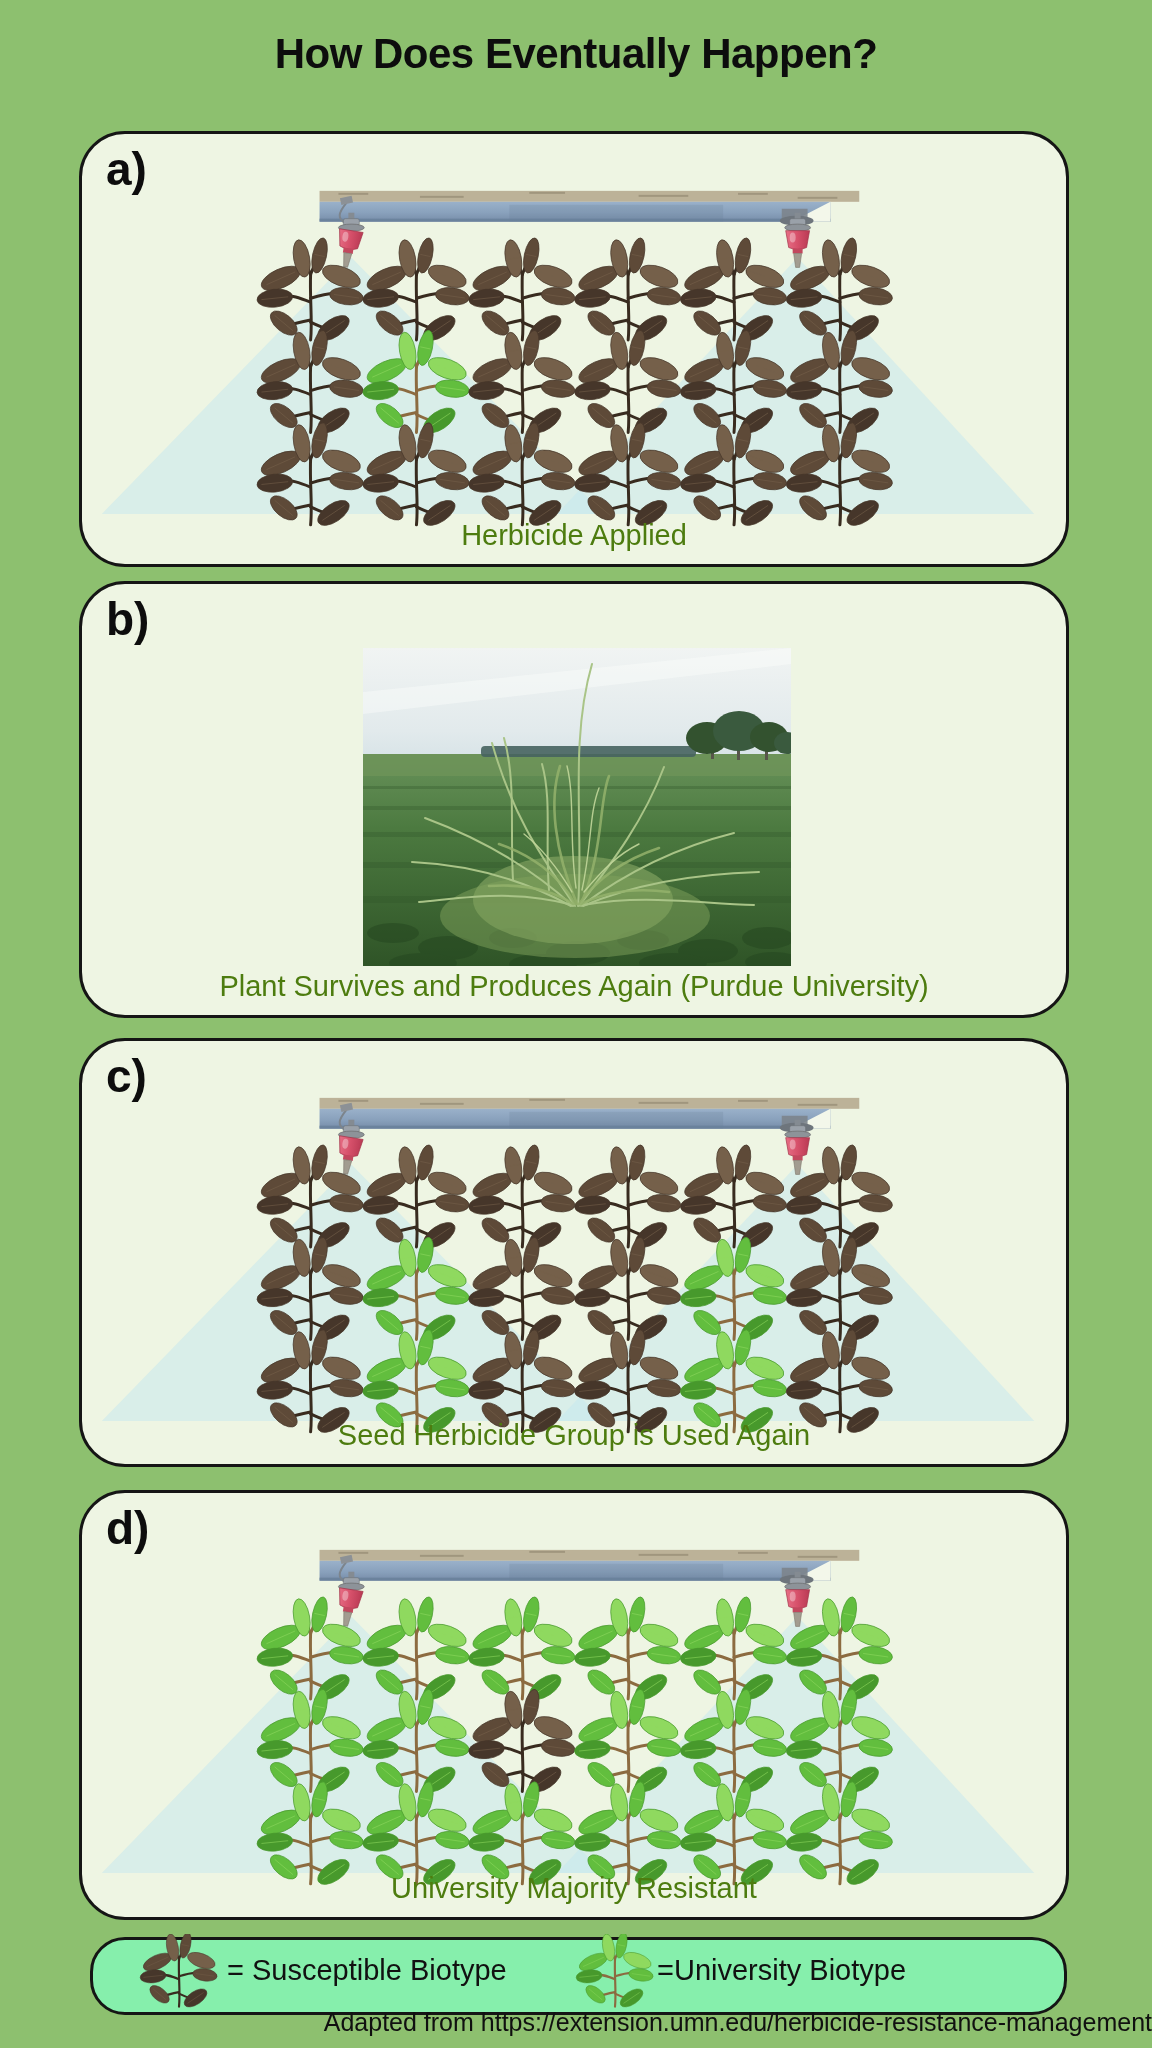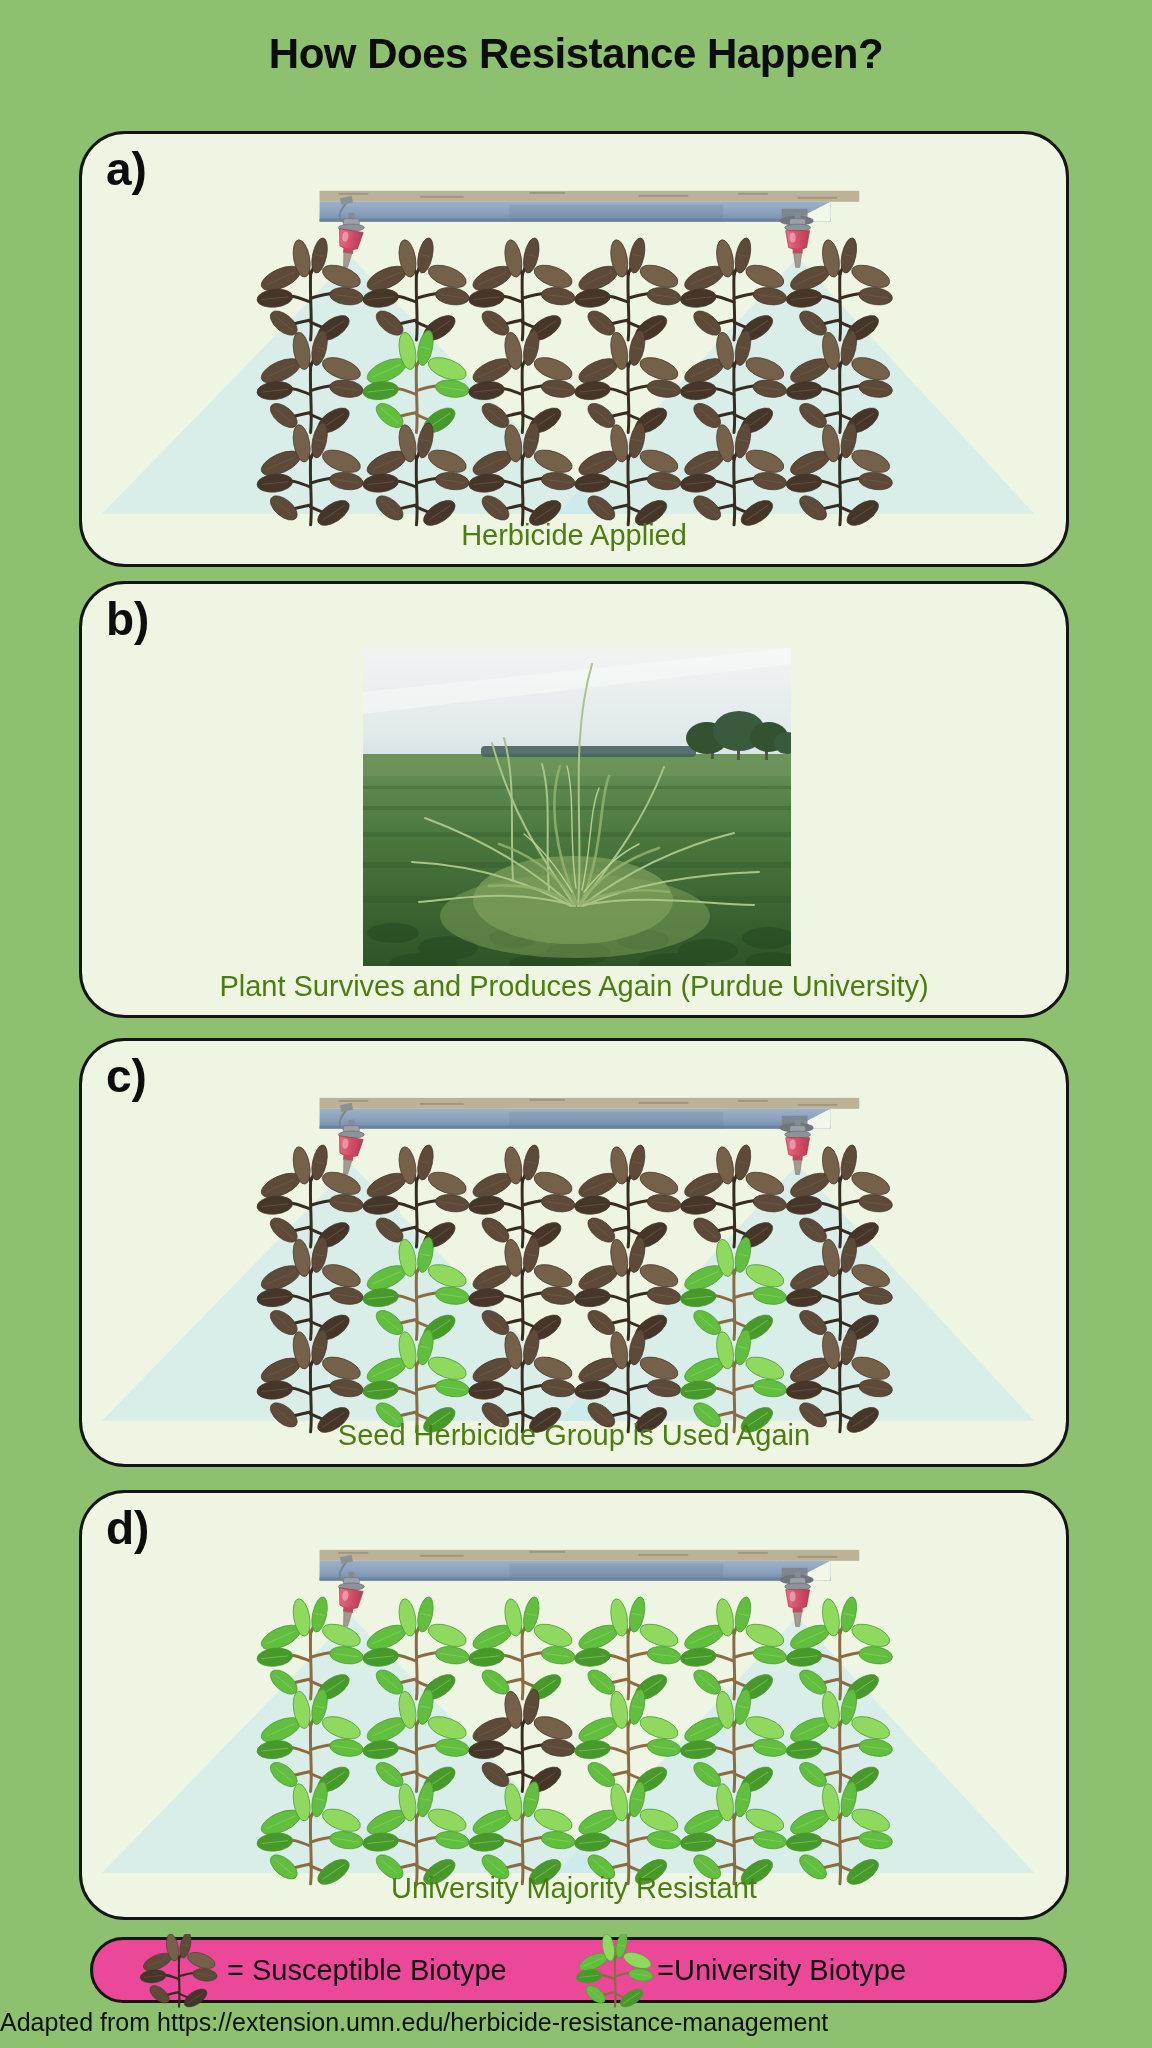--- a/index.html
+++ b/index.html
@@ -27,44 +27,44 @@
   }
   .scene{position:absolute; left:0; top:0; width:100%; height:400px; z-index:1;}
   .caption{
     position:absolute; left:0; bottom:12px; width:100%; text-align:center;
     font-size:29px; color:#4d7c0f; z-index:2;
   }
   .photo{
     position:absolute; left:281px; top:64px; width:428px; height:318px; z-index:1;
   }
   .legend{
-    position:absolute; left:90px; top:1937px; width:977px; height:66px;
-    background:#ec4899; border:3px solid #151515; border-radius:35px;
+    position:absolute; left:90px; top:1937px; width:977px; height:78px;
+    background:#86efac; border:3px solid #151515; border-radius:35px;
     box-sizing:border-box;
   }
   .legend-icon{position:absolute; top:-6px; width:80px; height:78px;}
   #legend-icon-s{left:46px;}
   #legend-icon-r{left:482px;}
   .legend-label{
     position:absolute; top:0; height:60px; line-height:60px;
     font-size:29px; color:#111; white-space:nowrap;
   }
   #legend-label-s{left:134px;}
   #legend-label-r{left:564px;}
   .footer{
-    position:absolute; top:2008px; left:0; width:1152px; text-align:left;
+    position:absolute; top:2008px; left:0; width:1152px; text-align:right;
     font-size:25px; color:#101010; font-weight:500;
   }
 </style>
 </head>
 <body>
 
 <div class="canvas">
 
-  <h1 class="page-title">How Does Resistance Happen?</h1>
+  <h1 class="page-title">How Does Eventually Happen?</h1>
 
   <svg width="0" height="0" style="position:absolute" aria-hidden="true">
     <defs>
       <linearGradient id="boomBlue" x1="0" y1="0" x2="0" y2="1">
         <stop offset="0" stop-color="#9AB1CA"></stop>
           <stop offset="0.55" stop-color="#89A1BC"></stop>
           <stop offset="1" stop-color="#768CA8"></stop>
       </linearGradient>
       <linearGradient id="redGrad" x1="0" y1="0" x2="1" y2="0">
         <stop offset="0" stop-color="#E76E85"></stop>

